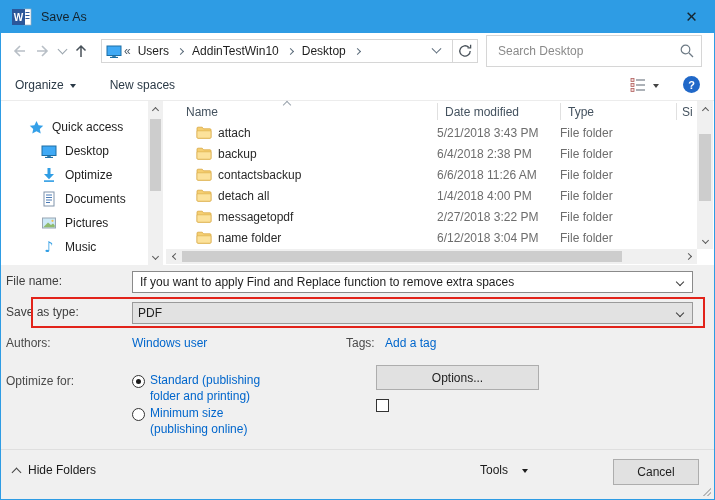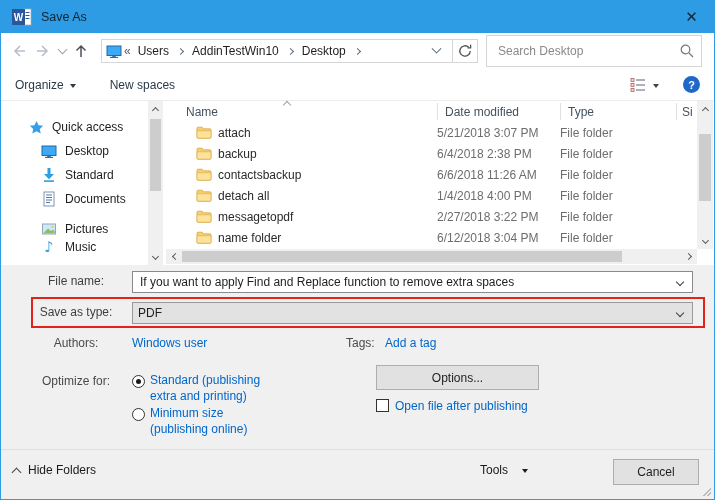--- a/index.html
+++ b/index.html
@@ -70,21 +70,21 @@
   .c-type{width:116px;color:#6d6d6d;}
   .vscroll{position:absolute;right:0;top:0;width:16px;height:148px;background:#f0f0f0;}
   .v-thumb{position:absolute;left:2px;width:12px;background:#cdcdcd;}
   .hscroll{position:absolute;left:2px;right:16px;top:148px;height:15px;background:#f0f0f0;display:flex;align-items:center;}
   .h-thumb{position:absolute;left:16px;width:440px;height:11px;top:2px;background:#cdcdcd;}
   .hs-arrow{width:15px;height:15px;display:flex;align-items:center;justify-content:center;}
   .hs-right{margin-left:auto;}
 
   
   .fields{position:relative;height:184px;background:#f0f0f0;}
-  .flabel{position:absolute;left:12px;width:126px;text-align:center;color:#3f3f3f;}
+  .flabel{position:absolute;left:5px;width:126px;text-align:left;color:#3f3f3f;}
   .combo{position:absolute;left:131px;width:561px;height:22px;border:1px solid #8a8a8a;background:#fff;
     display:flex;align-items:center;padding:0 24px 0 5px;}
   .combo input{flex:1;border:none;outline:none;font:12px "Liberation Sans",sans-serif;color:#1e1e1e;background:transparent;}
   .combo-chev{position:absolute;right:9px;top:7px;width:6px;height:6px;border-right:1px solid #3c3c3c;border-bottom:1px solid #3c3c3c;transform:rotate(45deg);}
   .combo.gray{background:#e2e2e2;border-color:#9a9a9a;}
   .redbox{position:absolute;left:30px;top:32px;width:674px;height:31px;border:2px solid #e2231a;pointer-events:none;z-index:6;}
   .bluelink{color:#0066cc;}
   .radio{position:absolute;width:13px;height:13px;border:1px solid #333;border-radius:50%;background:#fff;}
   .radio.sel::after{content:"";position:absolute;left:3px;top:3px;width:5px;height:5px;border-radius:50%;background:#1a1a1a;}
   .radio-label{position:absolute;left:149px;width:130px;line-height:16px;color:#0066cc;}
@@ -212,35 +212,35 @@
           <rect x="4" y="13.9" width="8" height="1.1" fill="#1d6fa5"></rect>
         </svg>
         <span class="side-label">Desktop</span>
 
       </div>
       <div class="side-item" style="left:40px;top:63px;">
         <svg width="16" height="16" viewBox="0 0 16 16">
           <path d="M6.5 1 h3 v6 H13 L8 12.2 3 7 h3.5 z" fill="#2f9de4"></path>
           <rect x="3" y="13.3" width="10" height="1.6" fill="#2f9de4"></rect>
         </svg>
-        <span class="side-label">Standard</span>
+        <span class="side-label">Optimize</span>
 
       </div>
       <div class="side-item" style="left:40px;top:87px;">
         <svg width="16" height="16" viewBox="0 0 16 16">
           <rect x="3" y="1" width="10" height="14" fill="#fff" stroke="#8094ab" stroke-width="1"></rect>
           <line x1="5" y1="4" x2="11" y2="4" stroke="#4a7ab5" stroke-width="1"></line>
           <line x1="5" y1="6.5" x2="11" y2="6.5" stroke="#4a7ab5" stroke-width="1"></line>
           <line x1="5" y1="9" x2="11" y2="9" stroke="#4a7ab5" stroke-width="1"></line>
           <line x1="5" y1="11.5" x2="9" y2="11.5" stroke="#4a7ab5" stroke-width="1"></line>
         </svg>
         <span class="side-label">Documents</span>
 
       </div>
-      <div class="side-item" style="left:40px;top:117px;">
+      <div class="side-item" style="left:40px;top:111px;">
         <svg width="16" height="16" viewBox="0 0 16 16">
           <rect x="1.5" y="3" width="13" height="10" fill="#cde9f7" stroke="#98a5b3" stroke-width="1"></rect>
           <path d="M2.5 12 L7 7.5 L10 10 L12 8.5 L13.7 10.2 V12.3 H2.5 z" fill="#8fbb6e"></path>
           <circle cx="11.5" cy="5.8" r="1.1" fill="#f2c14e"></circle>
         </svg>
         <span class="side-label">Pictures</span>
 
       </div>
       <div class="side-item" style="left:40px;top:135px;">
         <span style="color:#2f9de4;font-size:15px;width:16px;text-align:center;font-family:'DejaVu Sans',sans-serif;">♪</span>
@@ -273,21 +273,21 @@
       <div class="rows">
 
         <div class="frow">
           <div class="c-name">
             <svg width="16" height="13" viewBox="0 0 16 13">
                 <path d="M1 2.2 a1 1 0 0 1 1-1 h4.2 l1.4 1.6 H14 a1 1 0 0 1 1 1 v7.4 a1 1 0 0 1 -1 1 H2 a1 1 0 0 1 -1 -1 z" fill="#f5cf72" stroke="#d9a741" stroke-width="0.8"></path>
                 <path d="M1 4.8 H15 V11.2 a1 1 0 0 1 -1 1 H2 a1 1 0 0 1 -1 -1 z" fill="#fce29b" stroke="#d9a741" stroke-width="0.6"></path>
               </svg>
             <span>attach</span>
           </div>
-          <div class="c-date">5/21/2018 3:07 PM</div>
+          <div class="c-date">5/21/2018 3:43 PM</div>
           <div class="c-type">File folder</div>
         </div>
         <div class="frow">
           <div class="c-name">
             <svg width="16" height="13" viewBox="0 0 16 13">
                 <path d="M1 2.2 a1 1 0 0 1 1-1 h4.2 l1.4 1.6 H14 a1 1 0 0 1 1 1 v7.4 a1 1 0 0 1 -1 1 H2 a1 1 0 0 1 -1 -1 z" fill="#f5cf72" stroke="#d9a741" stroke-width="0.8"></path>
                 <path d="M1 4.8 H15 V11.2 a1 1 0 0 1 -1 1 H2 a1 1 0 0 1 -1 -1 z" fill="#fce29b" stroke="#d9a741" stroke-width="0.6"></path>
               </svg>
             <span>backup</span>
           </div>
@@ -378,29 +378,28 @@
       <div class="combo-chev"></div>
     </div>
 
     <div class="flabel" style="top:71px;color:#4a4a4a;">Authors:</div>
     <span class="bluelink" style="position:absolute;left:131px;top:71px;">Windows user</span>
     <span style="position:absolute;left:345px;top:71px;color:#4a4a4a;">Tags:</span>
     <span class="bluelink" style="position:absolute;left:384px;top:71px;">Add a tag</span>
 
     <div class="flabel" style="top:109px;color:#4a4a4a;">Optimize for:</div>
     <div class="radio sel" style="left:131px;top:110px;"></div>
-    <div class="radio-label" style="top:107px;">Standard (publishing extra and printing)</div>
+    <div class="radio-label" style="top:107px;">Standard (publishing folder and printing)</div>
     <div class="radio" style="left:131px;top:143px;"></div>
     <div class="radio-label" style="top:140px;">Minimum size (publishing online)</div>
 
     <div class="btn" style="left:375px;top:100px;width:163px;">
       <span>Options...</span>
     </div>
     <div class="checkbox" style="left:375px;top:134px;"></div>
-    <span class="bluelink" style="position:absolute;left:394px;top:134px;">Open file after publishing</span>
   </div>
 
   <div class="footer">
     <div class="hide-folders">
       <span class="hf-chev"></span>
       <span>Hide Folders</span>
     </div>
     <div class="tools">
       <span>Tools</span>
       <span class="caret-down"></span>

